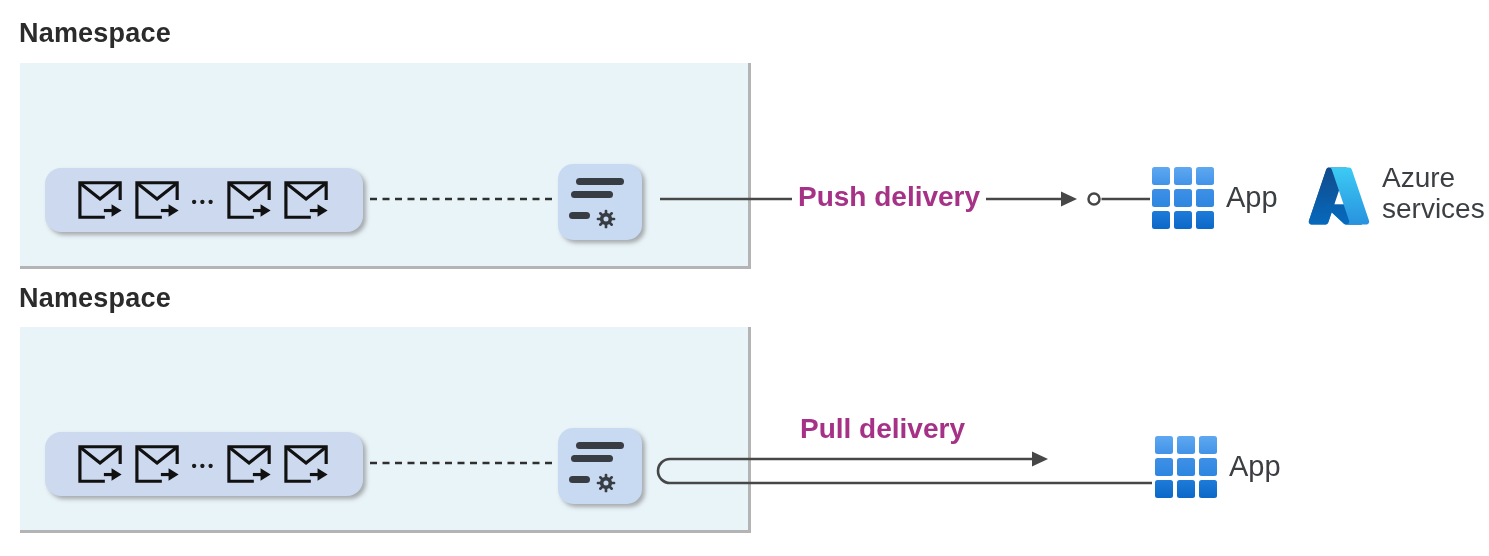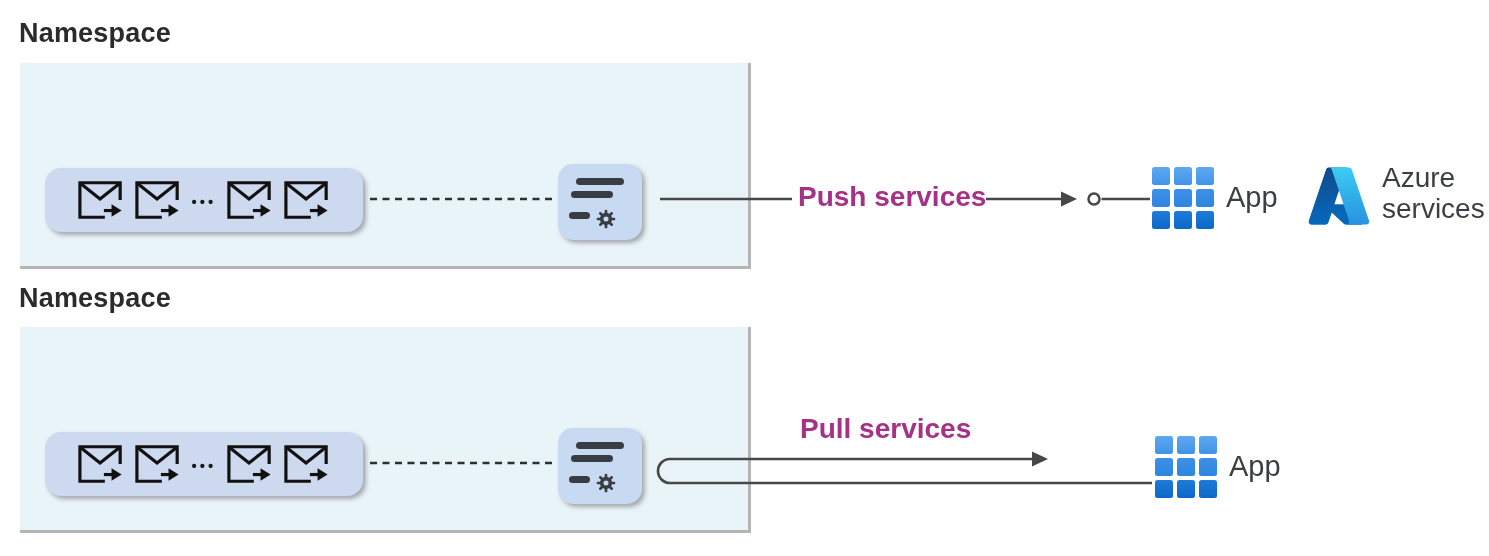--- a/index.html
+++ b/index.html
@@ -150,21 +150,21 @@
           <rect x="8.8" y="1.5" width="2.4" height="17" rx="1.1" transform="rotate(45 10 10)"></rect>
           <rect x="8.8" y="1.5" width="2.4" height="17" rx="1.1" transform="rotate(90 10 10)"></rect>
           <rect x="8.8" y="1.5" width="2.4" height="17" rx="1.1" transform="rotate(135 10 10)"></rect>
           <circle cx="10" cy="10" r="5.6"></circle>
         </g>
         <circle cx="10" cy="10" r="2.3" fill="#c8d9f2"></circle>
       </svg>
     </div>
   </div>
 
-  <div class="abs delivery" style="left:798px;top:181px">Push services</div>
+  <div class="abs delivery" style="left:798px;top:181px">Push delivery</div>
 
   <div class="abs app-grid" style="left:1152px;top:167px">
       <div class="cell r0"></div>
       <div class="cell r0"></div>
       <div class="cell r0"></div>
       <div class="cell r1"></div>
       <div class="cell r1"></div>
       <div class="cell r1"></div>
       <div class="cell r2"></div>
       <div class="cell r2"></div>
@@ -247,21 +247,21 @@
           <rect x="8.8" y="1.5" width="2.4" height="17" rx="1.1" transform="rotate(45 10 10)"></rect>
           <rect x="8.8" y="1.5" width="2.4" height="17" rx="1.1" transform="rotate(90 10 10)"></rect>
           <rect x="8.8" y="1.5" width="2.4" height="17" rx="1.1" transform="rotate(135 10 10)"></rect>
           <circle cx="10" cy="10" r="5.6"></circle>
         </g>
         <circle cx="10" cy="10" r="2.3" fill="#c8d9f2"></circle>
       </svg>
     </div>
   </div>
 
-  <div class="abs delivery" style="left:800px;top:413px">Pull services</div>
+  <div class="abs delivery" style="left:800px;top:413px">Pull delivery</div>
 
   <div class="abs app-grid" style="left:1155px;top:436px">
       <div class="cell r0"></div>
       <div class="cell r0"></div>
       <div class="cell r0"></div>
       <div class="cell r1"></div>
       <div class="cell r1"></div>
       <div class="cell r1"></div>
       <div class="cell r2"></div>
       <div class="cell r2"></div>

